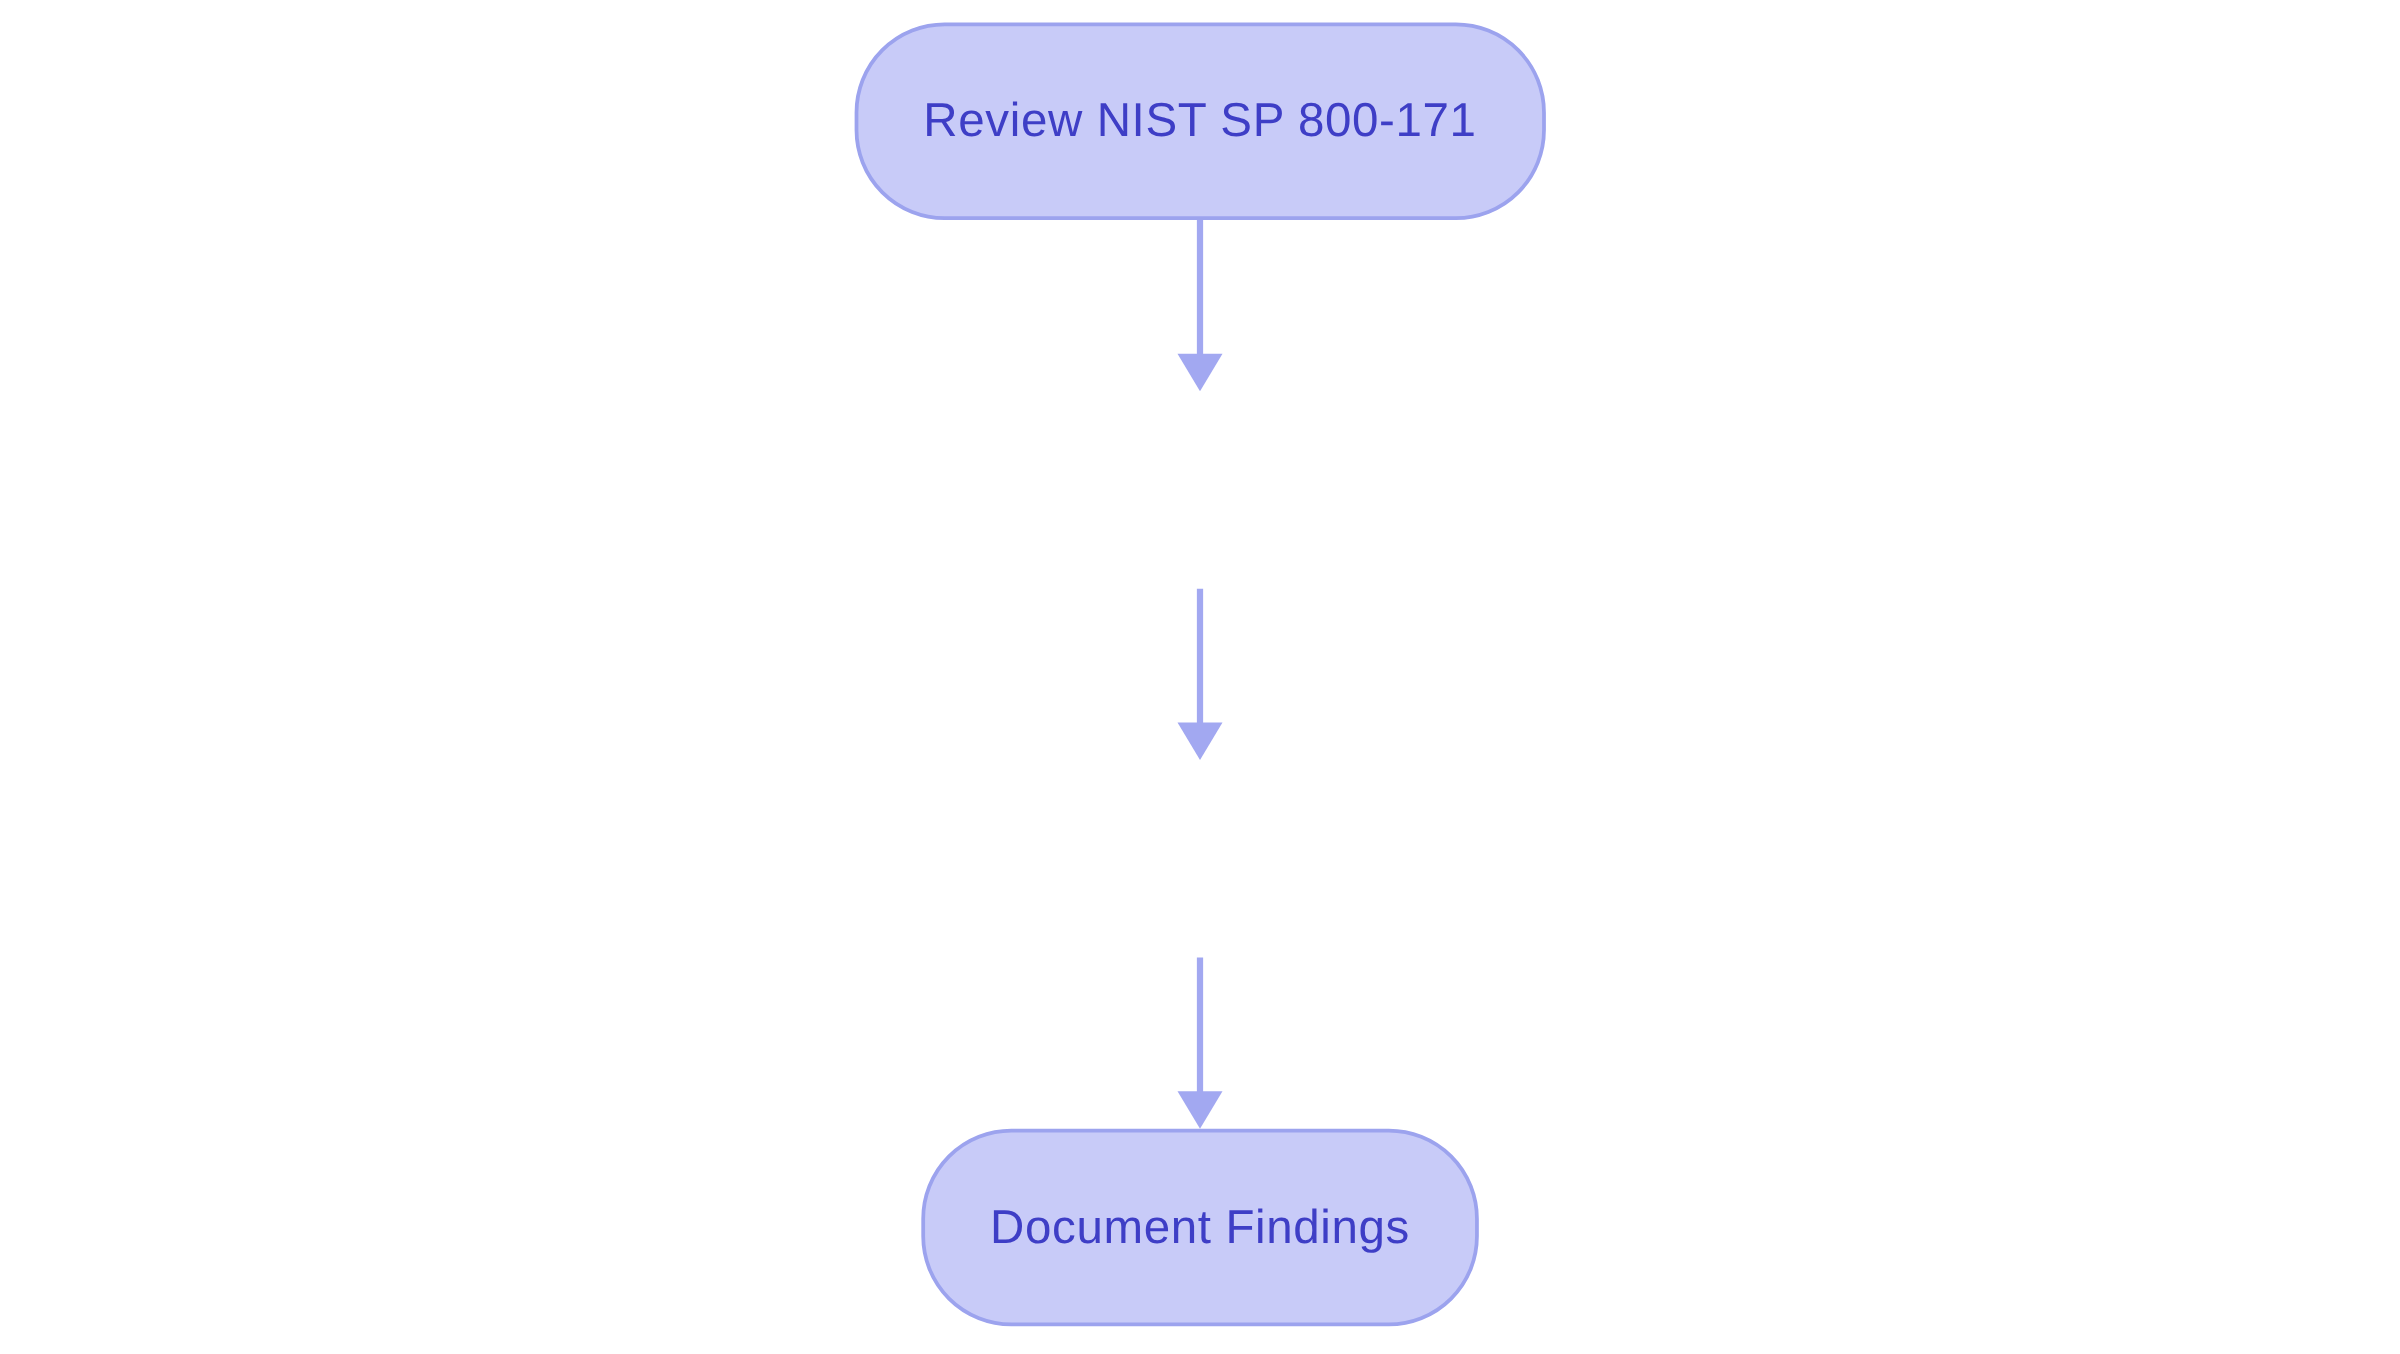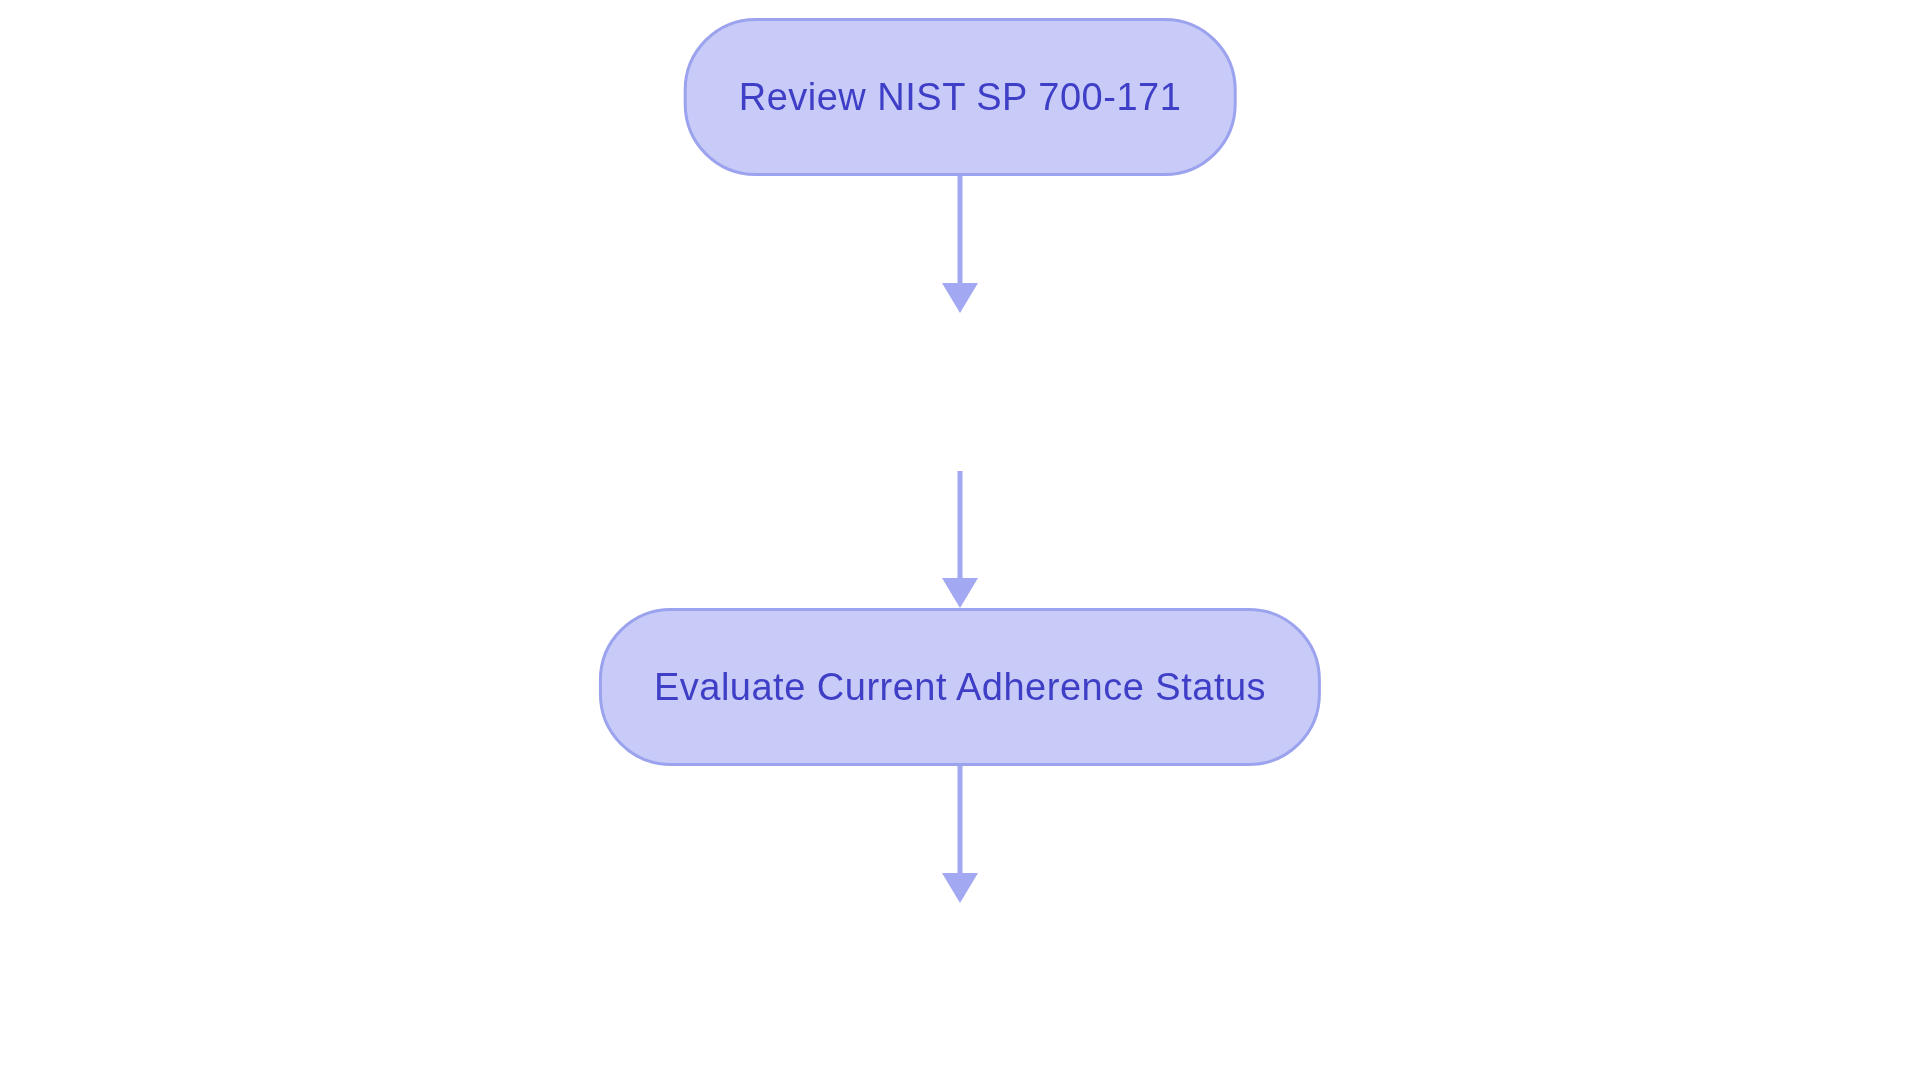--- a/index.html
+++ b/index.html
@@ -70,37 +70,37 @@
     border-right: 18px solid transparent;
     border-top: 30px solid var(--arrow-color, #a2a8f1);
   }
 </style>
 </head>
 <body>
 
 <div class="canvas">
 
   <div class="flow-node node-1">
-    <span>Review NIST SP 700-171</span>
+    <span>Review NIST SP 800-171</span>
   </div>
 
   <div class="flow-arrow arrow-1">
     <div class="arrow-line"></div>
     <div class="arrow-head"></div>
   </div>
 
 
   <div class="flow-arrow arrow-2">
     <div class="arrow-line"></div>
     <div class="arrow-head"></div>
   </div>
 
-  <div class="flow-node node-3">
-    <span>Evaluate Current Adherence Status</span>
-  </div>
 
   <div class="flow-arrow arrow-3">
     <div class="arrow-line"></div>
     <div class="arrow-head"></div>
   </div>
 
+  <div class="flow-node node-4">
+    <span>Document Findings</span>
+  </div>
 
 </div>
 
 </body></html>

